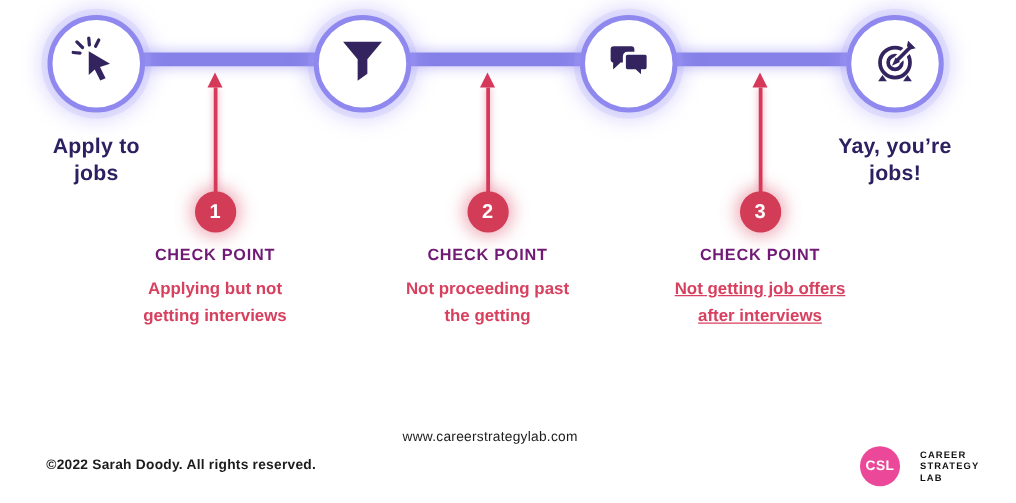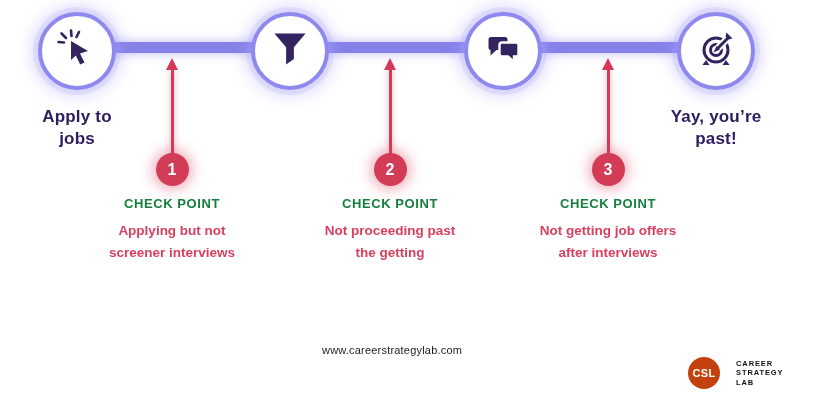--- a/index.html
+++ b/index.html
@@ -39,40 +39,40 @@
     border-bottom:12px solid #d6395a;
   }
   .cp-num {
     position:absolute; top:153px; width:33px; height:33px; border-radius:50%;
     background:#d23c56; color:#fff; font-size:16px; font-weight:800;
     display:flex; align-items:center; justify-content:center;
     box-shadow:0 0 14px 3px rgba(214,60,90,.45);
   }
   .cp-title {
     position:absolute; top:196px; width:200px; text-align:center;
-    font-size:13px; font-weight:800; letter-spacing:.6px; color:#15803d;
+    font-size:13px; font-weight:800; letter-spacing:.6px; color:#701a75;
   }
   .cp-desc {
     position:absolute; top:220px; width:230px; text-align:center;
     font-size:13.5px; font-weight:700; line-height:1.6; color:#d8405f;
     white-space:pre-line;
   }
 
   
   .copyright {
     position:absolute; left:37px; top:366px;
     font-size:11px; font-weight:700; color:#1c1c1c; letter-spacing:.2px;
   }
   .website {
     position:absolute; left:322px; top:344px;
     font-size:11px; font-weight:400; color:#1c1c1c; letter-spacing:.2px;
   }
   .logo { position:absolute; left:688px; top:357px; display:flex; align-items:center; }
   .logo-circle {
-    width:32px; height:32px; border-radius:50%; background:#c2410c;
+    width:32px; height:32px; border-radius:50%; background:#ec4899;
     color:#fff; font-size:11px; font-weight:800; letter-spacing:.4px;
     display:flex; align-items:center; justify-content:center;
   }
   .logo-lines { margin-left:16px; }
   .logo-line {
     font-size:7.5px; font-weight:800; letter-spacing:.9px; color:#121212;
     line-height:9.5px;
   }
 </style>
 </head>
@@ -123,43 +123,44 @@
         <path d="M10 31 l-3.5 5 h7 Z" fill="#33245f"></path>
         <path d="M30 31 l3.5 5 h-7 Z" fill="#33245f"></path>
         <line x1="34" y1="7" x2="21" y2="20" stroke="#ffffff" stroke-width="7"></line>
         <line x1="33" y1="8" x2="21" y2="20" stroke="#33245f" stroke-width="3"></line>
         <path d="M30.5 3.5 l6 6 l-4.2 1 l-2.8 -2.8 Z" fill="#33245f"></path>
         <path d="M17.5 23.5 l6.5 -3 l-3.5 -3.5 Z" fill="#33245f"></path>
       </svg>
     </span>
   </div>
   <div class="stage-label" style="left:626px;">Yay, you’re
-past!</div>
+jobs!</div>
 
   <div class="cp-arrow-head" style="left:166px;"></div>
   <div class="cp-arrow-line" style="left:170.5px;"></div>
   <div class="cp-num" style="left:155.5px;">1</div>
   <div class="cp-title" style="left:72px;">CHECK POINT</div>
   <div class="cp-desc" style="left:57px;">Applying but not
-screener interviews</div>
+getting interviews</div>
 
   <div class="cp-arrow-head" style="left:384px;"></div>
   <div class="cp-arrow-line" style="left:388.5px;"></div>
   <div class="cp-num" style="left:373.5px;">2</div>
   <div class="cp-title" style="left:290px;">CHECK POINT</div>
   <div class="cp-desc" style="left:275px;">Not proceeding past
 the getting</div>
 
   <div class="cp-arrow-head" style="left:602px;"></div>
   <div class="cp-arrow-line" style="left:606.5px;"></div>
   <div class="cp-num" style="left:591.5px;">3</div>
   <div class="cp-title" style="left:508px;">CHECK POINT</div>
-  <div class="cp-desc" style="left:493px;">Not getting job offers
+  <div class="cp-desc" style="left:493px;text-decoration:underline;">Not getting job offers
 after interviews</div>
 
+  <div class="copyright">©2022 Sarah Doody. All rights reserved.</div>
   <div class="website">www.careerstrategylab.com</div>
 
   <div class="logo">
     <div class="logo-circle">CSL</div>
     <div class="logo-lines">
       <div class="logo-line">CAREER</div>
       <div class="logo-line">STRATEGY</div>
       <div class="logo-line">LAB</div>
     </div>
   </div>

